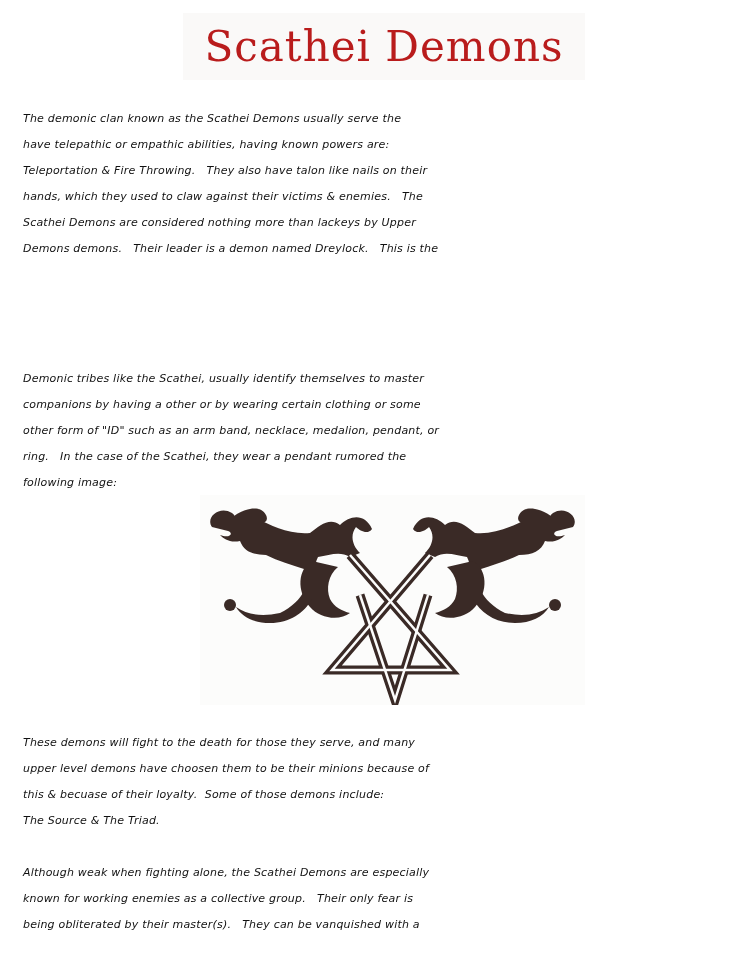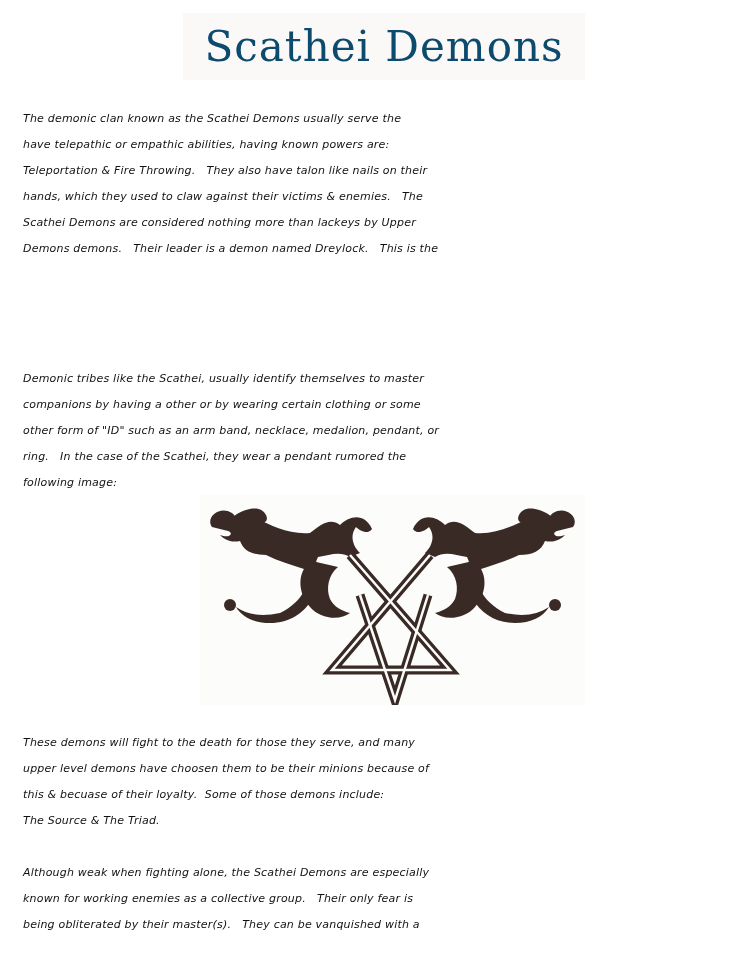--- a/index.html
+++ b/index.html
@@ -2,21 +2,21 @@
 <html><head>
 <meta charset="utf-8">
 <style>
   html, body { margin: 0; padding: 0; background: #ffffff; }
   body { width: 755px; height: 960px; position: relative; overflow: hidden; }
   .title-box {
     position: absolute; left: 183px; top: 13px; width: 402px; height: 67px;
     background: #faf9f8; display: flex; align-items: center; justify-content: center;
   }
   .title {
-    font-family: "DejaVu Serif", serif; font-size: 42px; color: #0c4a6e;
+    font-family: "DejaVu Serif", serif; font-size: 42px; color: #b91c1c;
     letter-spacing: 1px; font-weight: normal; margin: 0; line-height: 1;
   }
   .para {
     position: absolute; left: 8px; width: 740px; margin: 15px;
     font-family: "DejaVu Sans", sans-serif; font-size: 11px; color: #111;
     letter-spacing: 0.2px; font-style: italic;
   }
   .para .line { display: block; height: 26px; line-height: 26px; white-space: pre; }
   .p1 { top: 91px; }
   .p2 { top: 351px; }

